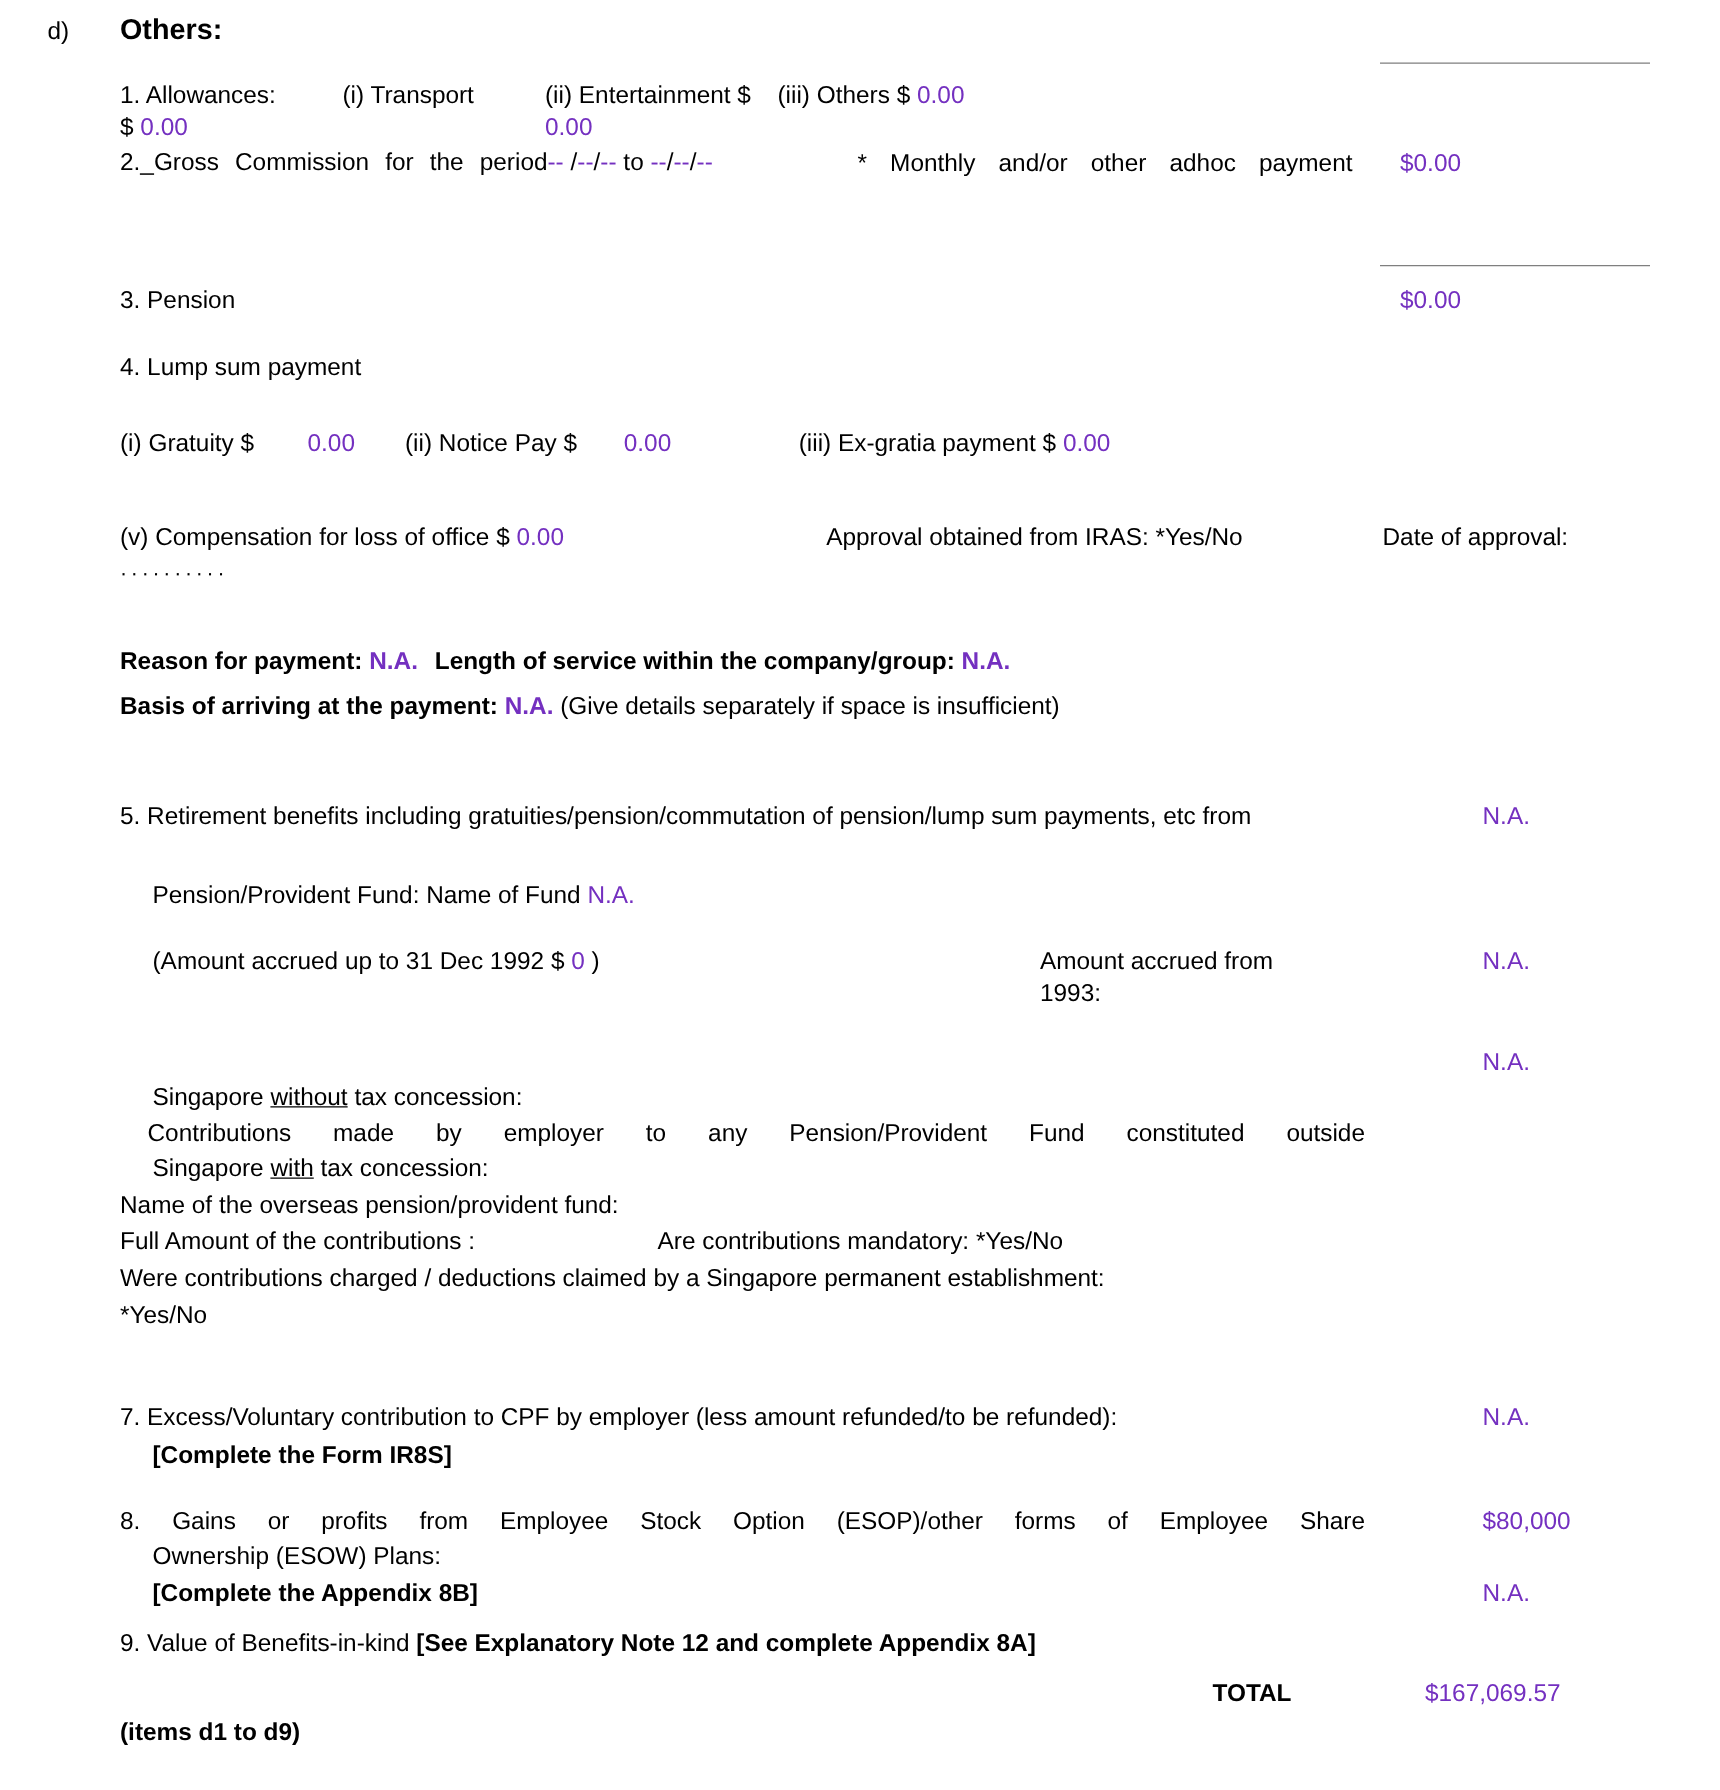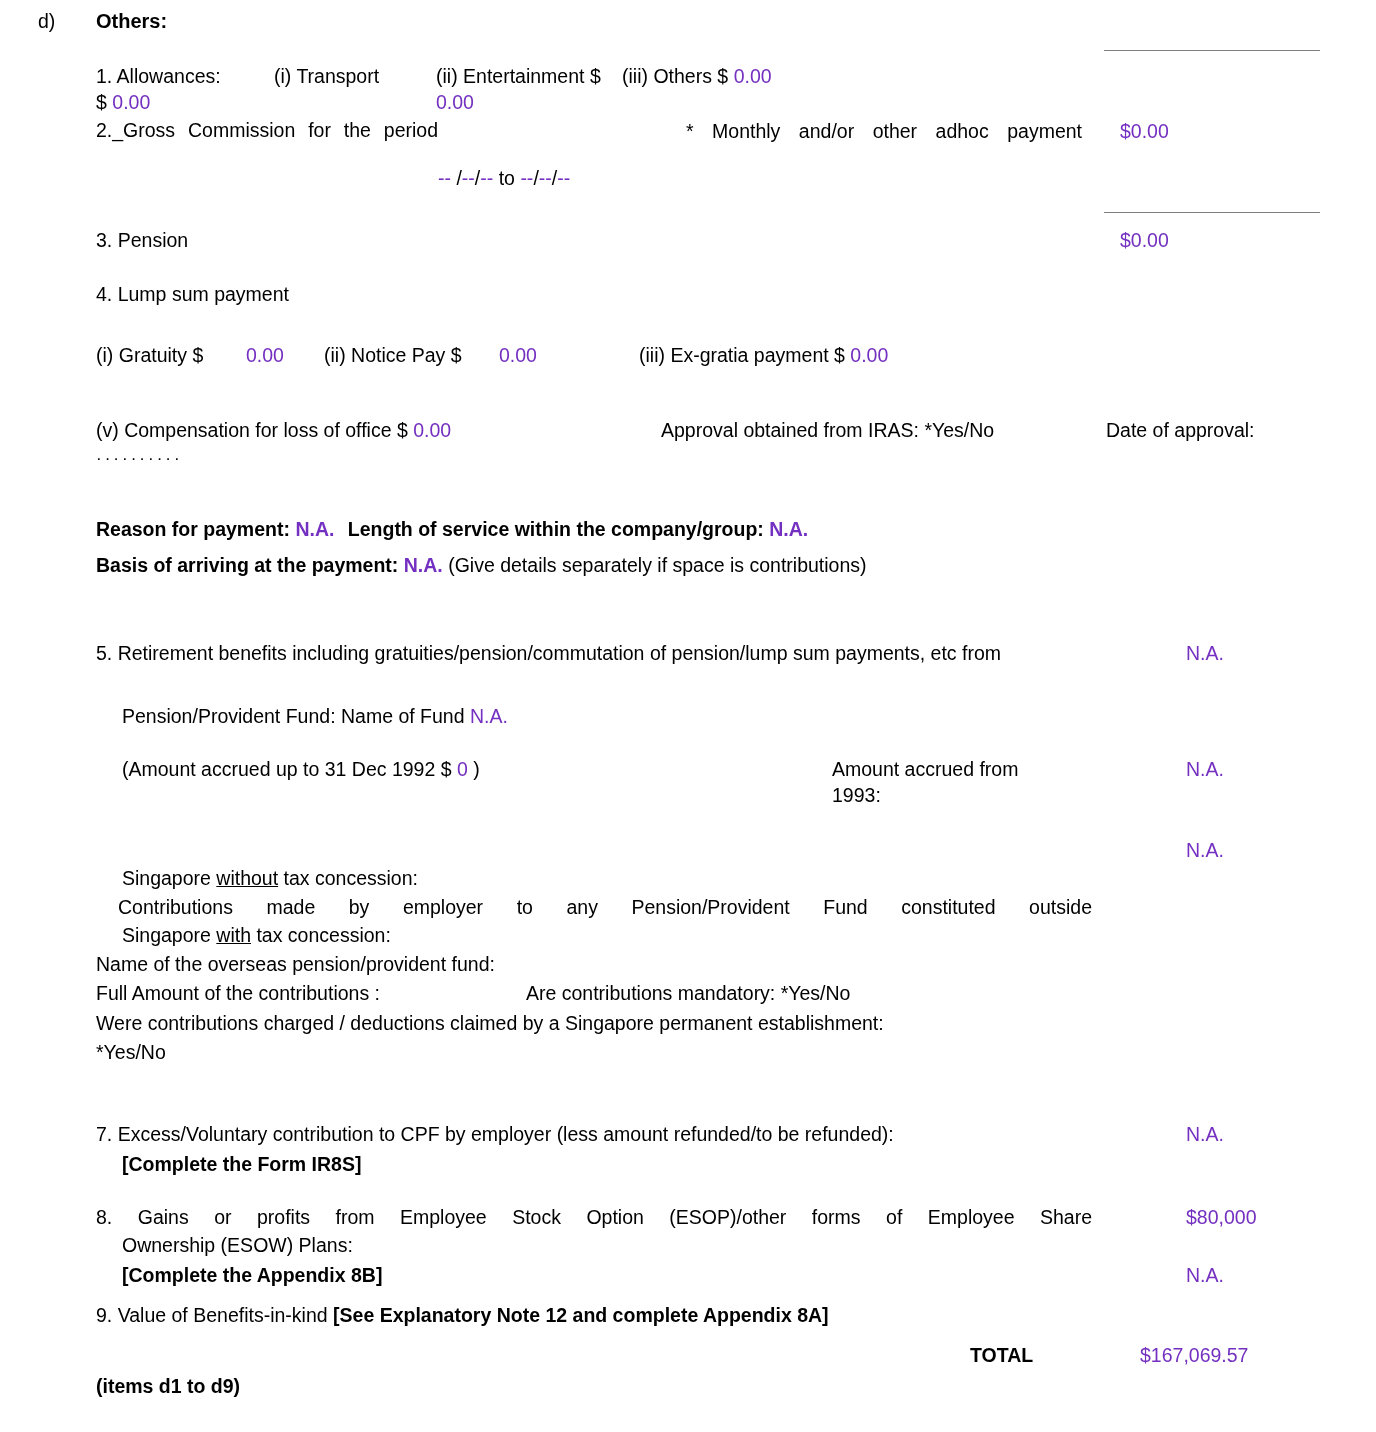--- a/index.html
+++ b/index.html
@@ -29,21 +29,21 @@
   .sec-head {
     position: absolute;
     left: 38px;
     top: 8px;
     width: 1000px;
     display: flex;
     align-items: baseline;
   }
   .sec-head .marker { width: 58px; font-weight: bold; }
   .sec-head .marker-letter { font-weight: normal; }
-  .sec-head .title { font-weight: bold; font-size: 20px; }
+  .sec-head .title { font-weight: bold; font-size: 23px; }
 
   
   .rule {
     position: absolute;
     left: 1104px;
     width: 216px;
     border-top: 1.4px solid #7f7f7f;
     height: 0;
   }
   .rule-1 { top: 50px; }
@@ -78,21 +78,21 @@
 
   
   .comm {
     position: absolute;
     left: 96px;
     top: 118px;
     width: 990px;
     display: flex;
   }
   .comm-label { width: 342px; }
-  .comm-dates { width: 248px; margin-top: 48px; }
+  .comm-dates { width: 248px; }
 
   .adhoc-line {
     position: absolute;
     left: 686px;
     top: 119px;
     width: 396px;
   }
 
   
   .ind { display: inline-block; }
@@ -148,21 +148,21 @@
     <span class="ind" style="width:370px;"><span>(v) Compensation for loss of office</span> <span>$</span> <span class="val">0.00</span></span><span class="ind" style="width:195px;"></span><span class="ind" style="width:445px;">Approval obtained from IRAS: *Yes/No</span><span class="ind">Date of approval:</span>
   </div>
 
   <div class="tb" style="left:96px; top:448px; letter-spacing:3px; font-size:17px;">··········</div>
 
   <div class="tb b" style="left:96px; top:517px; width:1100px;">
     <span>Reason for payment:</span> <span class="val">N.A.</span> <span class="sp"></span><span>Length of service within the company/group:</span> <span class="val">N.A.</span>
   </div>
 
   <div class="tb" style="left:96px; top:553px; width:1100px;">
-    <span class="b">Basis of arriving at the payment:</span> <span class="val b">N.A.</span> <span>(Give details separately if space is contributions)</span>
+    <span class="b">Basis of arriving at the payment:</span> <span class="val b">N.A.</span> <span>(Give details separately if space is insufficient)</span>
   </div>
 
   <div class="tb" style="left:96px; top:641px; width:940px;">5. Retirement benefits including gratuities/pension/commutation of pension/lump sum payments, etc from</div>
   <div class="vcol vcol-na" style="top:641px;">N.A.</div>
 
   <div class="tb" style="left:122px; top:704px; width:940px;">
     <span>Pension/Provident Fund:  Name of Fund</span> <span class="val">N.A.</span>
   </div>
 
   <div class="tb" style="left:122px; top:757px; width:1000px;">

